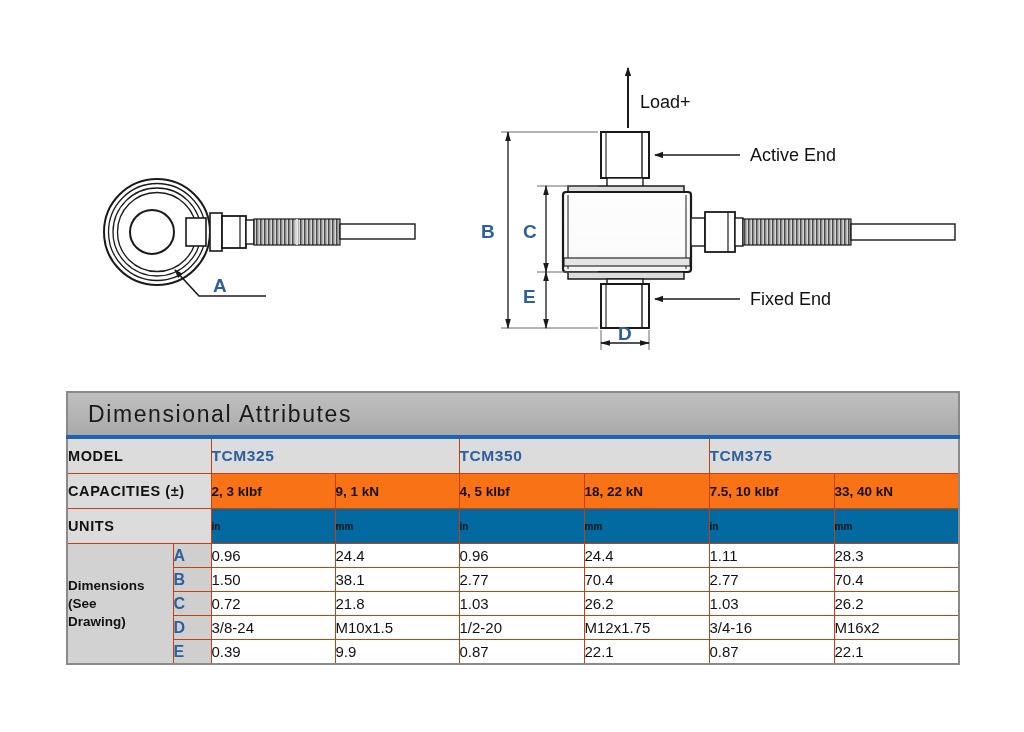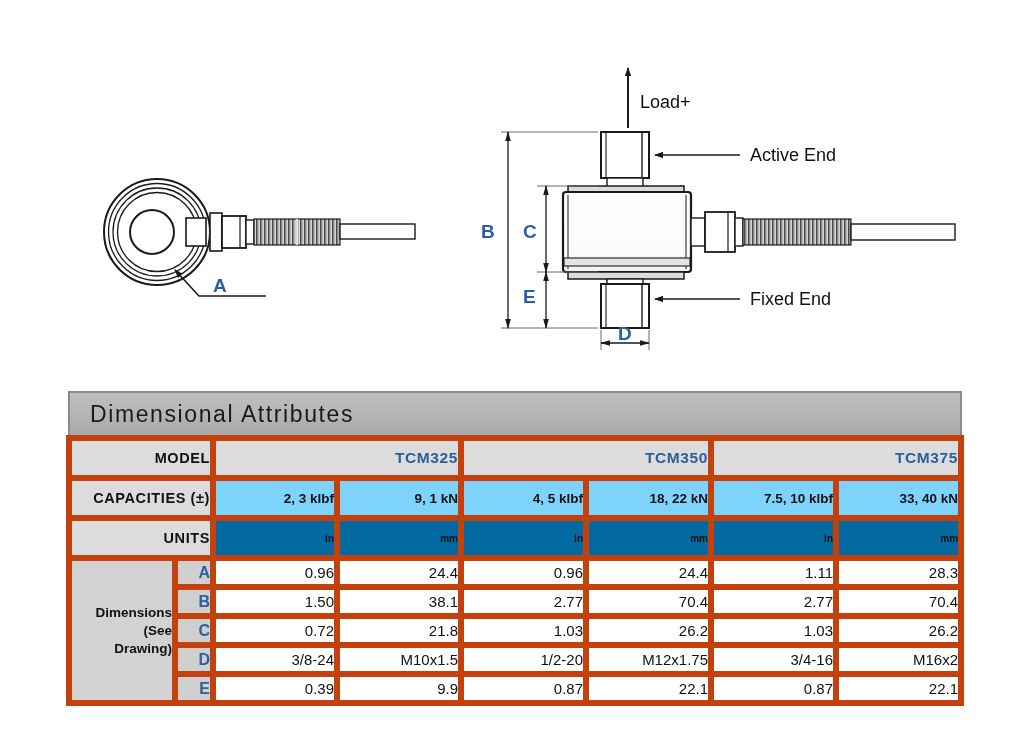--- a/index.html
+++ b/index.html
@@ -43,23 +43,23 @@
     top: 391px;
     width: 892px;
   }
   table.attrs {
     border-collapse: collapse;
     width: 100%;
     table-layout: fixed;
     border: 2px solid #8a8a8a;
   }
   table.attrs td, table.attrs th {
-    border: 6px solid #c2410c;
+    border: 1px solid #c2410c;
     padding: 0;
-    text-align: right;
+    text-align: left;
     vertical-align: middle;
     font-family: "Liberation Sans", sans-serif;
   }
 
   
   .title-cell {
     background: linear-gradient(to bottom, #bfbfbf 0%, #b4b4b4 55%, #a9a9a9 100%);
     border: none !important;
     border-bottom: 4px solid #1f63b5 !important;
     height: 42px;
@@ -81,21 +81,21 @@
     letter-spacing: 0.6px;
     color: #111;
   }
   .model-name {
     color: #2c5f9e;
     font-weight: bold;
     font-size: 15.5px;
     letter-spacing: 0.6px;
   }
   .cap-cell {
-    background: #7dd3fc;
+    background: #f97316;
     height: 33px;
     font-size: 13.5px;
     font-weight: bold;
     color: #111;
   }
   .units-cell {
     background: #0369a1;
     height: 28px;
     font-size: 10px;
     font-weight: bold;

